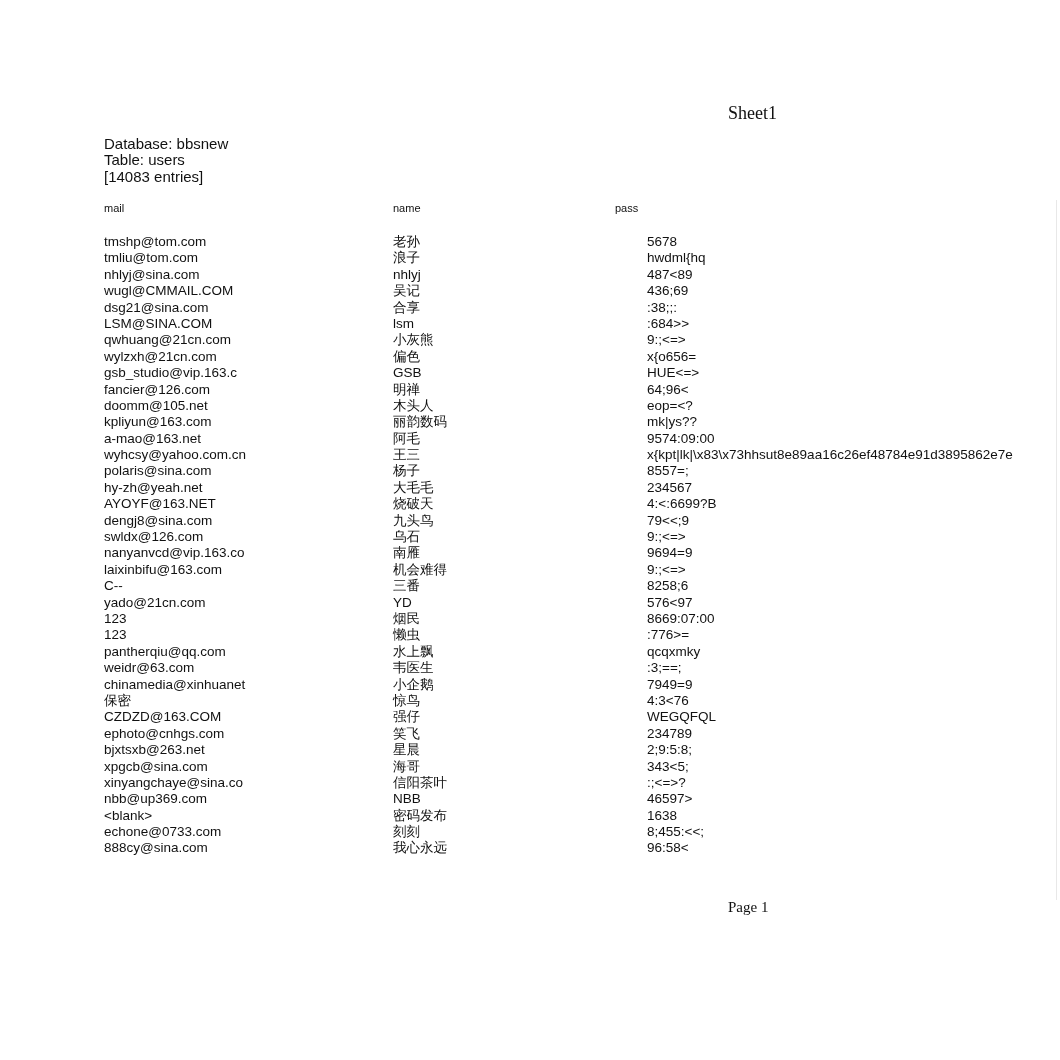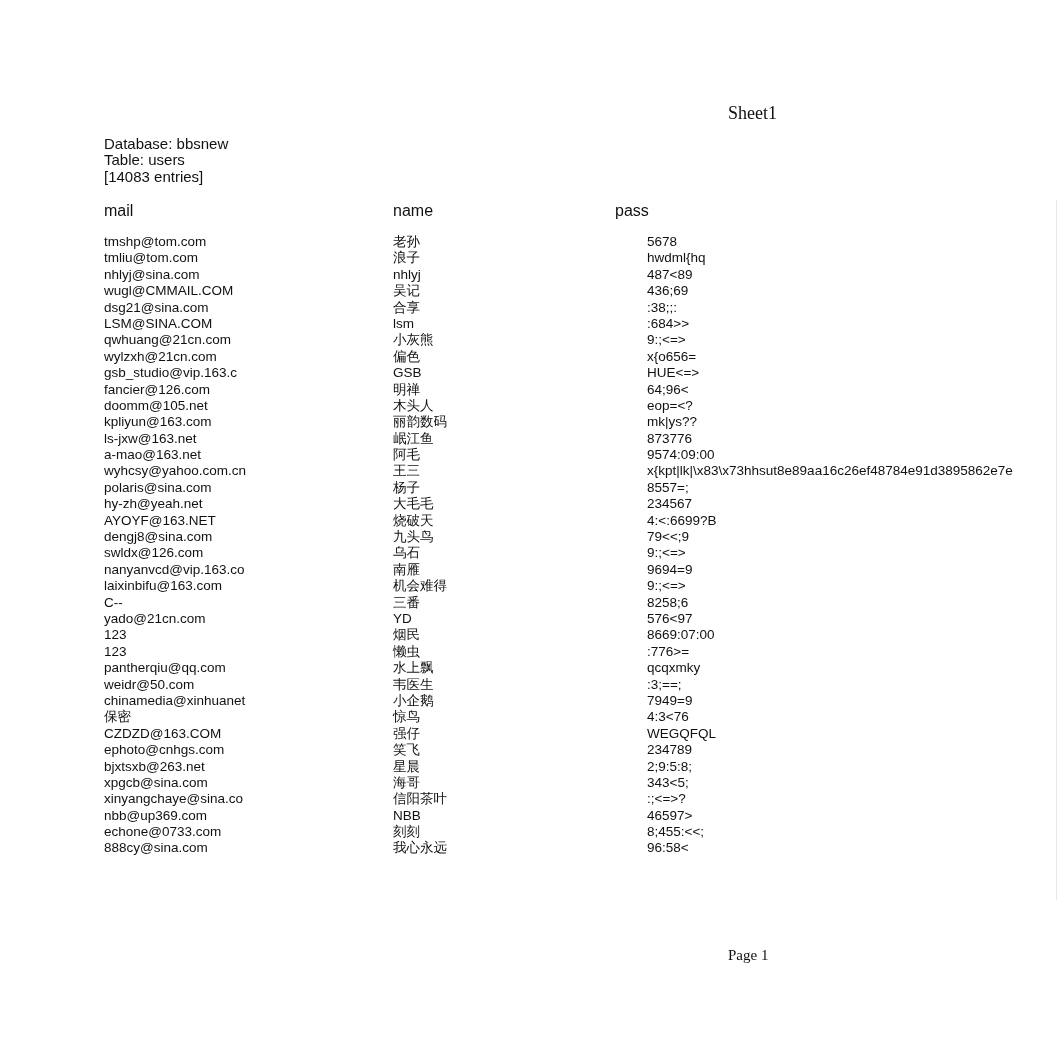--- a/index.html
+++ b/index.html
@@ -1,26 +1,26 @@
 <!DOCTYPE html>
 <html><head>
   <meta charset="utf-8">
   <style>
     html, body { margin: 0; padding: 0; background: #ffffff; }
     body { width: 1060px; height: 1060px; position: relative; overflow: hidden; color: #111111; }
     .sheet-title { position: absolute; left: 728px; top: 103px; font-family: "Liberation Serif", "DejaVu Serif", serif; font-size: 18px; color: #111; }
     .meta { position: absolute; left: 104px; top: 136px; font-family: "Liberation Sans", "DejaVu Sans", sans-serif; font-size: 15px; line-height: 16.4px; }
     .meta div { white-space: nowrap; }
-    .hdr { position: absolute; top: 202px; font-family: "Liberation Sans", "DejaVu Sans", sans-serif; font-size: 16px; }
+    .hdr { position: absolute; top: 202px; font-family: "Liberation Sans", "DejaVu Sans", sans-serif; font-size: 11px; }
     .rows { position: absolute; left: 0; top: 234px; width: 1060px; }
     .row { position: relative; height: 16.4px; font-family: "Liberation Sans", "DejaVu Sans", sans-serif; font-size: 13.5px; line-height: 16.4px; white-space: nowrap; }
     .c-mail { position: absolute; left: 104px; }
     .c-name { position: absolute; left: 393px; }
     .c-pass { position: absolute; left: 647px; }
-    .page-num { position: absolute; left: 728px; top: 947px; font-family: "Liberation Serif", "DejaVu Serif", serif; font-size: 15px; }
+    .page-num { position: absolute; left: 728px; top: 899px; font-family: "Liberation Serif", "DejaVu Serif", serif; font-size: 15px; }
     .edge-line { position: absolute; left: 1056px; top: 200px; width: 1px; height: 700px; background: #e8e8e8; }
   </style>
 </head>
 <body>
 
 <div class="sheet-title">Sheet1</div>
 
 <div class="meta">
   <div>Database: bbsnew</div>
   <div>Table: users</div>
@@ -86,25 +86,20 @@
       <span class="c-mail">doomm@105.net</span>
       <span class="c-name">木头人</span>
       <span class="c-pass">eop=&lt;?</span>
     </div>
     <div class="row">
       <span class="c-mail">kpliyun@163.com</span>
       <span class="c-name">丽韵数码</span>
       <span class="c-pass">mk|ys??</span>
     </div>
     <div class="row">
-      <span class="c-mail">ls-jxw@163.net</span>
-      <span class="c-name">岷江鱼</span>
-      <span class="c-pass">873776</span>
-    </div>
-    <div class="row">
       <span class="c-mail">a-mao@163.net</span>
       <span class="c-name">阿毛</span>
       <span class="c-pass">9574:09:00</span>
     </div>
     <div class="row">
       <span class="c-mail">wyhcsy@yahoo.com.cn</span>
       <span class="c-name">王三</span>
       <span class="c-pass">x{kpt|lk|\x83\x73hhsut8e89aa16c26ef48784e91d3895862e7e</span>
     </div>
     <div class="row">
@@ -161,21 +156,21 @@
       <span class="c-mail">123</span>
       <span class="c-name">懒虫</span>
       <span class="c-pass">:776&gt;=</span>
     </div>
     <div class="row">
       <span class="c-mail">pantherqiu@qq.com</span>
       <span class="c-name">水上飘</span>
       <span class="c-pass">qcqxmky</span>
     </div>
     <div class="row">
-      <span class="c-mail">weidr@50.com</span>
+      <span class="c-mail">weidr@63.com</span>
       <span class="c-name">韦医生</span>
       <span class="c-pass">:3;==;</span>
     </div>
     <div class="row">
       <span class="c-mail">chinamedia@xinhuanet</span>
       <span class="c-name">小企鹅</span>
       <span class="c-pass">7949=9</span>
     </div>
     <div class="row">
       <span class="c-mail">保密</span>
@@ -206,20 +201,25 @@
       <span class="c-mail">xinyangchaye@sina.co</span>
       <span class="c-name">信阳茶叶</span>
       <span class="c-pass">:;&lt;=&gt;?</span>
     </div>
     <div class="row">
       <span class="c-mail">nbb@up369.com</span>
       <span class="c-name">NBB</span>
       <span class="c-pass">46597&gt;</span>
     </div>
     <div class="row">
+      <span class="c-mail">&lt;blank&gt;</span>
+      <span class="c-name">密码发布</span>
+      <span class="c-pass">1638</span>
+    </div>
+    <div class="row">
       <span class="c-mail">echone@0733.com</span>
       <span class="c-name">刻刻</span>
       <span class="c-pass">8;455:&lt;&lt;;</span>
     </div>
     <div class="row">
       <span class="c-mail">888cy@sina.com</span>
       <span class="c-name">我心永远</span>
       <span class="c-pass">96:58&lt;</span>
     </div>
   </div>

